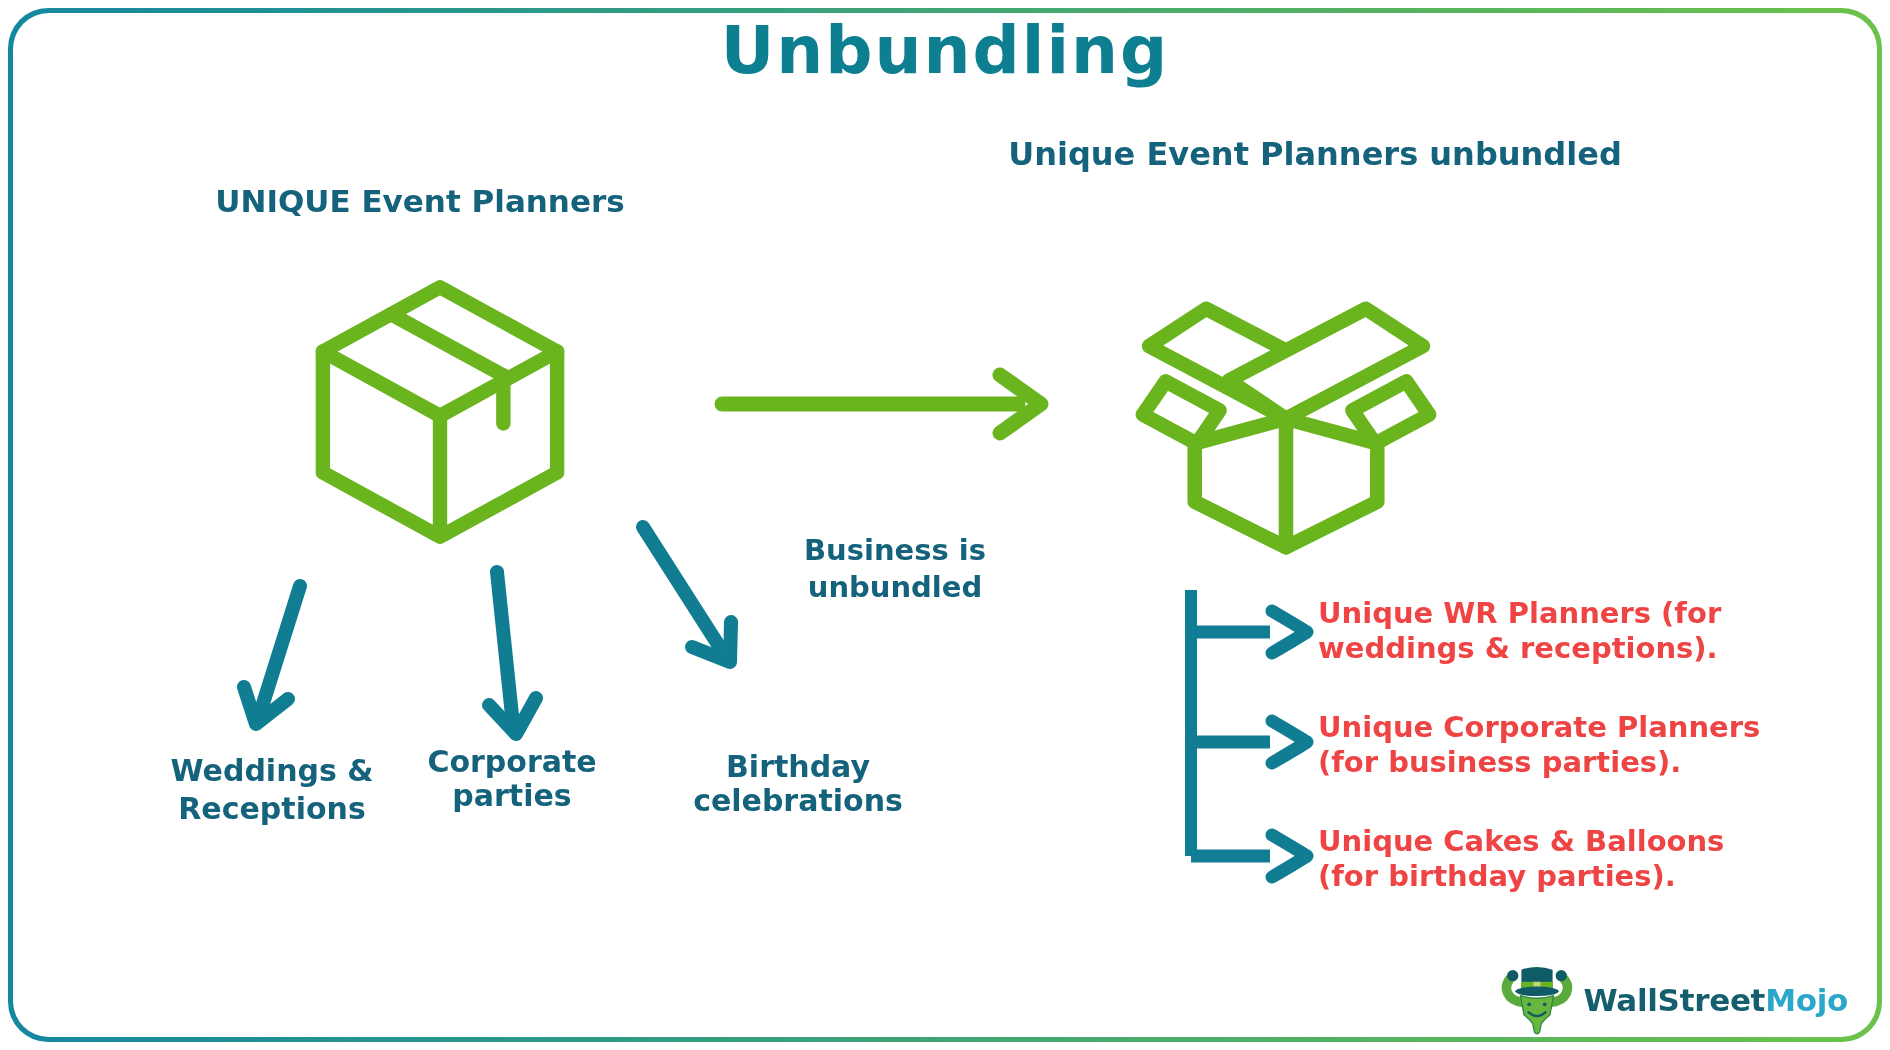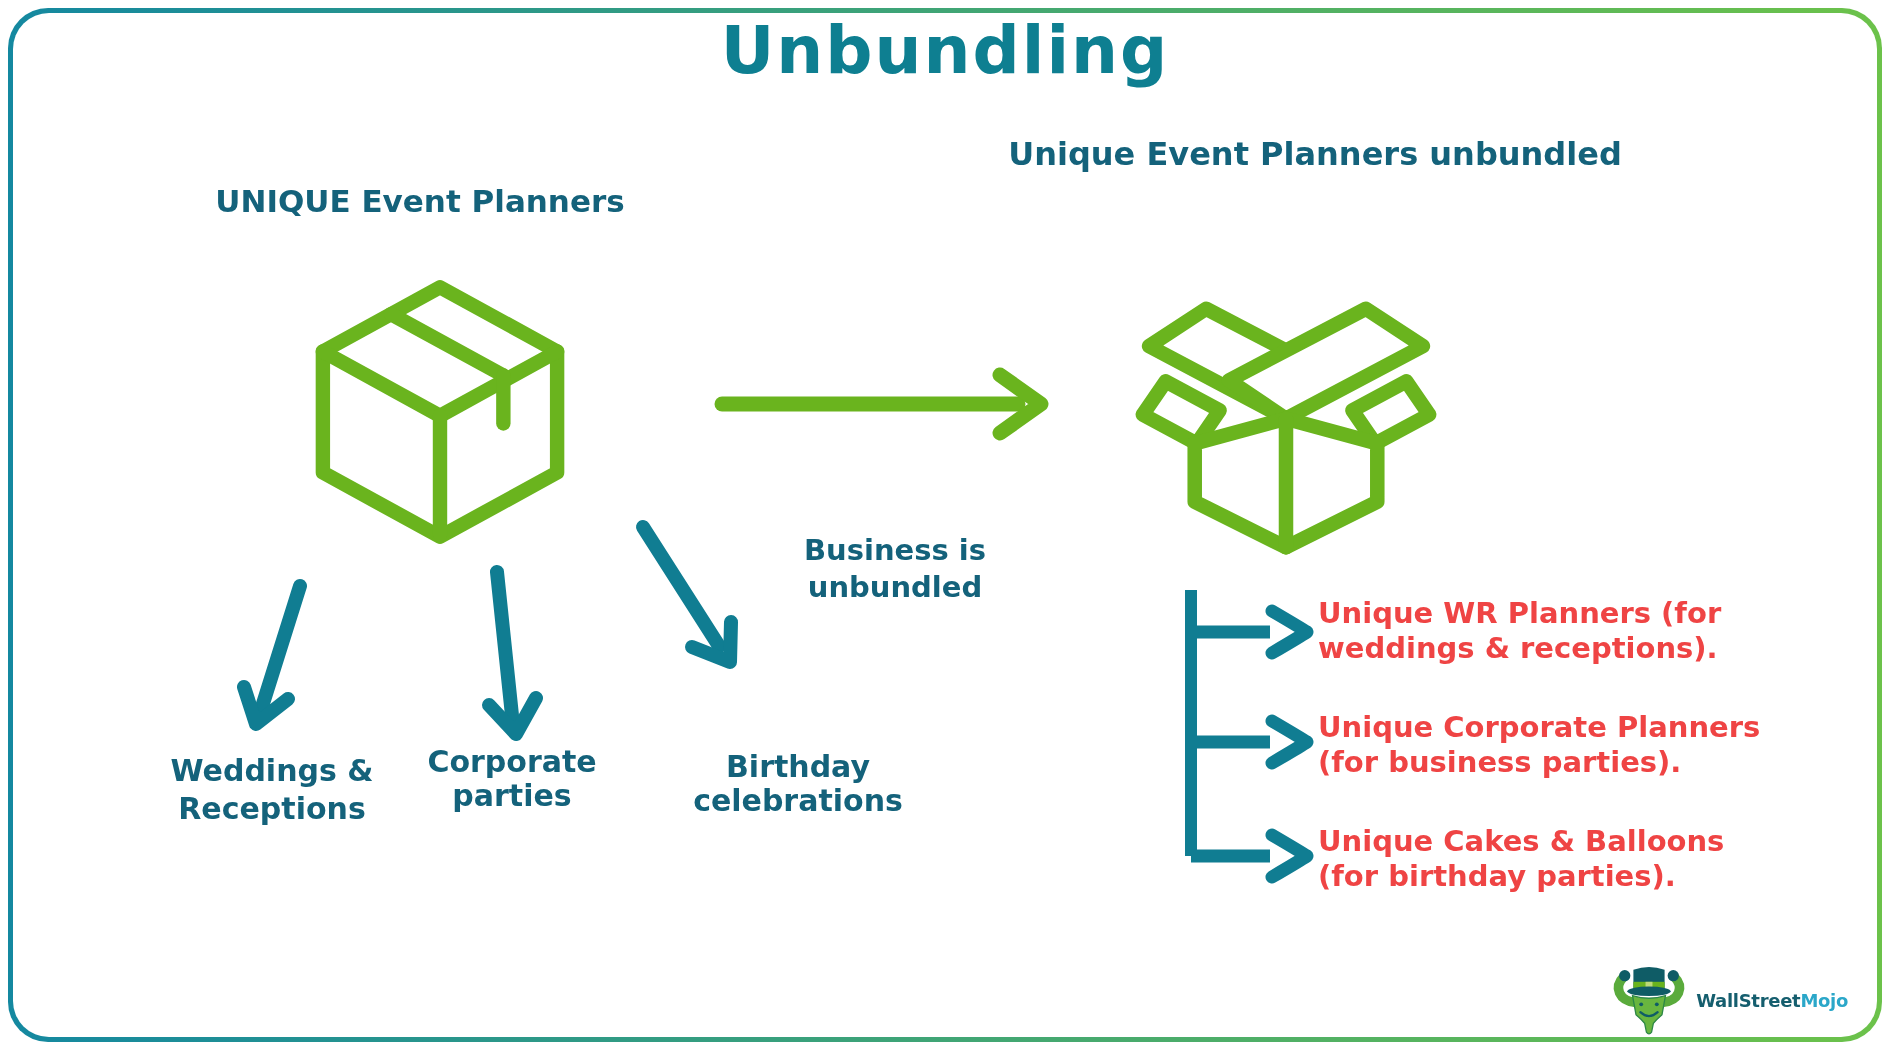--- a/index.html
+++ b/index.html
@@ -46,21 +46,21 @@
   .item-0{top:596px;}
   .item-1{top:710px;}
   .item-2{top:824px;}
 
   .overlay{position:absolute;inset:0;pointer-events:none;}
   .box-icon{position:absolute;}
   .closed-box{left:296px;top:268px;width:288px;height:288px;}
   .open-box{left:1130px;top:288px;width:312px;height:278px;}
 
   .logo{position:absolute;right:42px;bottom:12px;display:flex;align-items:center;gap:8px;}
-  .logo-text{font-size:18px;font-weight:bold;letter-spacing:-0.3px;white-space:nowrap;}
+  .logo-text{font-size:31px;font-weight:bold;letter-spacing:-0.3px;white-space:nowrap;}
   .logo-wallstreet{color:#155E6E;}
   .logo-mojo{color:#2BA7C9;}
 </style>
 </head>
 <body>
 
 <div class="canvas">
 
   <div class="frame">
     <div class="frame-inner"></div>

